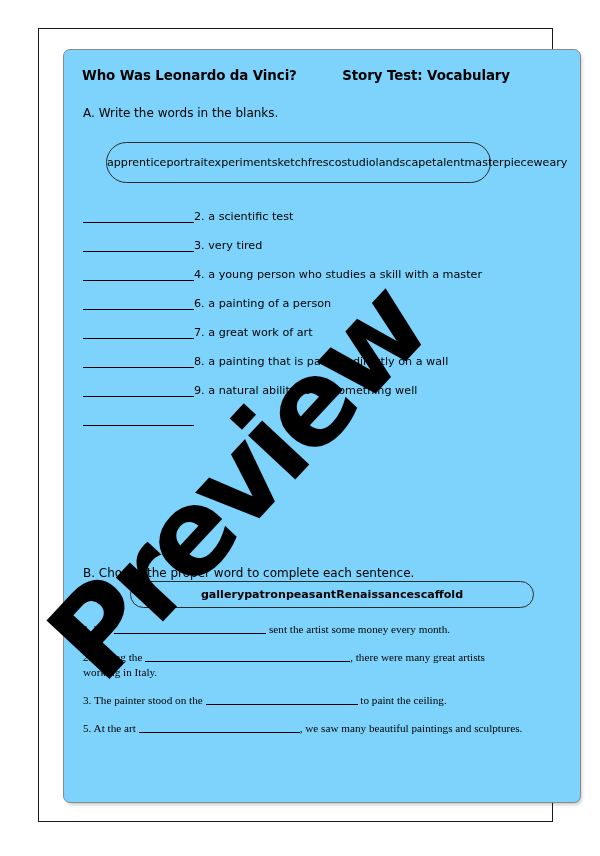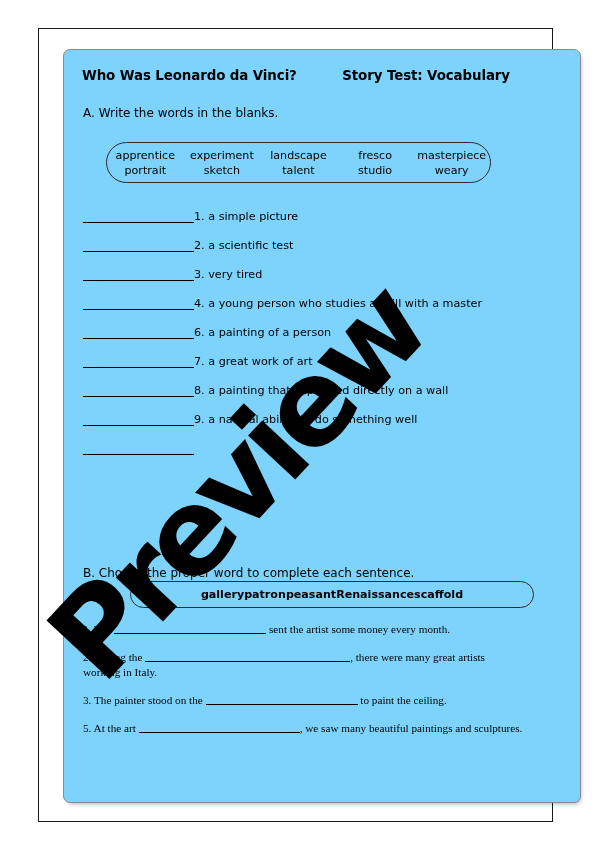--- a/index.html
+++ b/index.html
@@ -98,21 +98,21 @@
   #wordbank-a .wb-grid {
     display: grid;
     grid-template-columns: repeat(5, 1fr);
     width: 100%;
     height: 100%;
     align-content: center;
     padding-top: 1px;
   }
   #wordbank-a .wb-col {
     display: flex;
-    flex-direction: column;
+    flex-direction: row;
     align-items: center;
     justify-content: center;
     line-height: 14.5px;
     font-size: 11.1px;
   }
   #wordbank-b {
     left: 66px;
     top: 531px;
     width: 404px;
     height: 27px;
@@ -221,39 +221,35 @@
         <div class="wb-grid">
           <div class="wb-col">
             <span>apprentice</span>
             <span>portrait</span>
           </div>
           <div class="wb-col">
             <span>experiment</span>
             <span>sketch</span>
           </div>
           <div class="wb-col">
+            <span>fresco</span>
+            <span>studio</span>
+          </div>
+          <div class="wb-col">
             <span>landscape</span>
             <span>talent</span>
           </div>
           <div class="wb-col">
-            <span>fresco</span>
-            <span>studio</span>
-          </div>
-          <div class="wb-col">
             <span>masterpiece</span>
             <span>weary</span>
           </div>
         </div>
       </div>
 
       <div id="list-a">
-        <div class="a-row">
-          <span class="a-blank"></span>
-          <span class="a-text">1. a simple picture</span>
-        </div>
         <div class="a-row">
           <span class="a-blank"></span>
           <span class="a-text">2. a scientific test</span>
         </div>
         <div class="a-row">
           <span class="a-blank"></span>
           <span class="a-text">3. very tired</span>
         </div>
         <div class="a-row">
           <span class="a-blank"></span>

